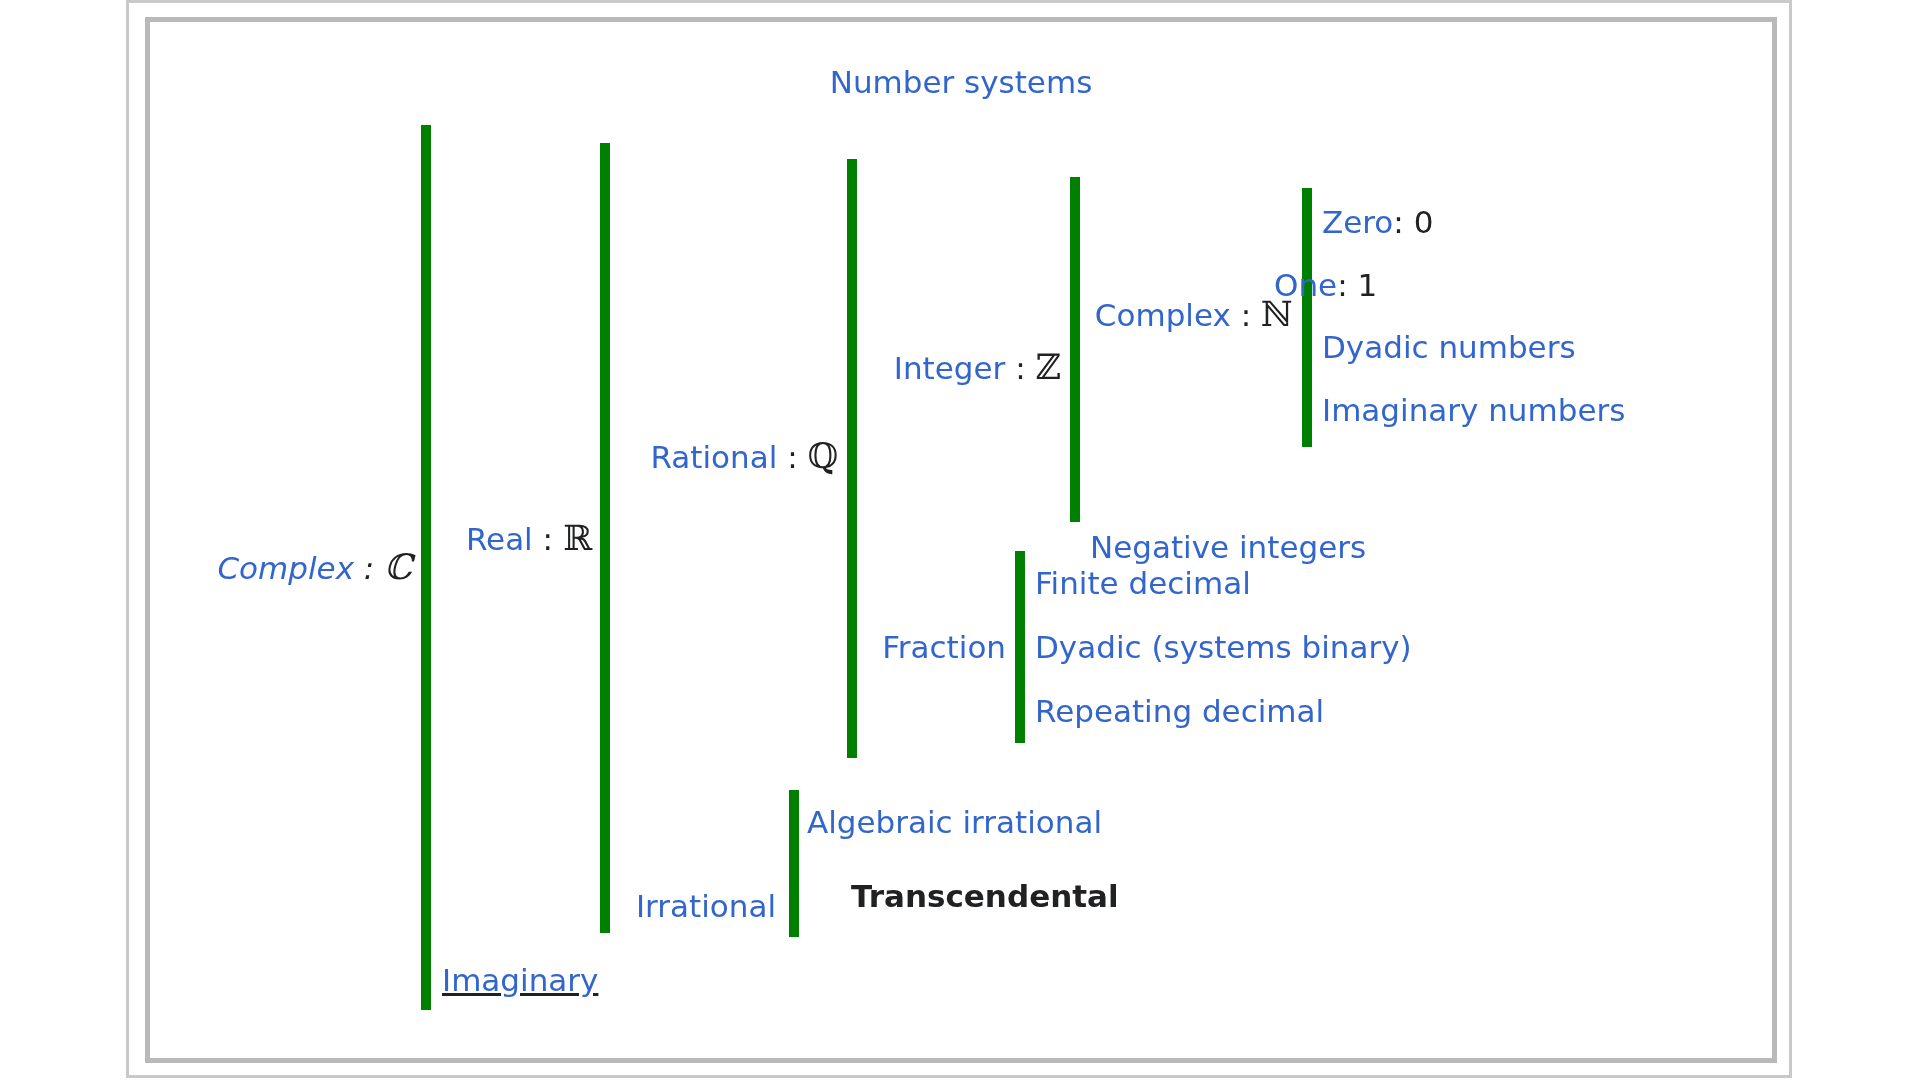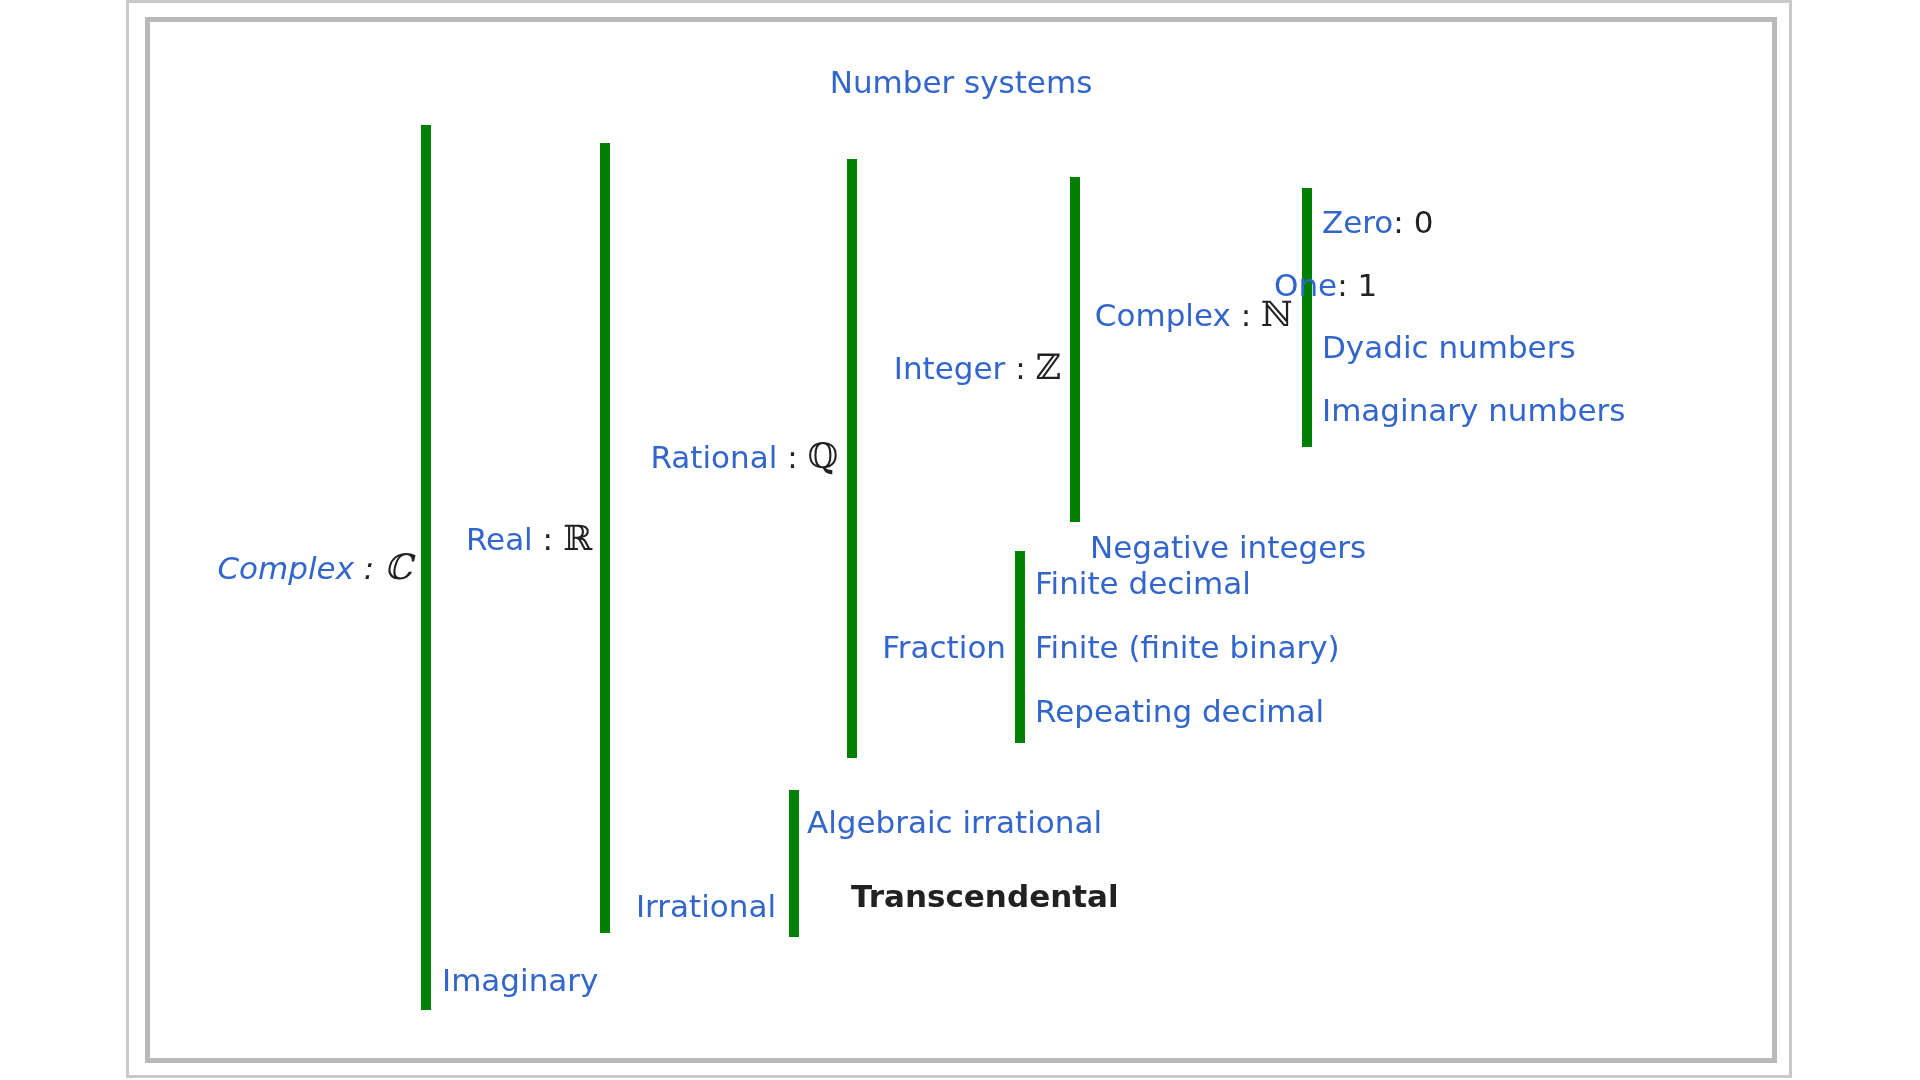--- a/index.html
+++ b/index.html
@@ -34,21 +34,21 @@
   .pos-zero{left:1322px;top:200px;}
   .pos-one{left:1274px;top:263px;}
   .pos-prime{left:1322px;top:325px;}
   .pos-composite{left:1322px;top:388px;}
   .pos-negative{left:1090px;top:487px;margin-top:38px;}
   .pos-finite{left:1035px;top:561px;}
   .pos-dyadic{left:1035px;top:625px;}
   .pos-repeating{left:1035px;top:689px;}
   .pos-algebraic{left:807px;top:800px;}
   .pos-transcendental{left:851px;top:874px;}
-  .pos-imaginary{left:442px;top:958px;}
+  .pos-imaginary{left:442px;top:958px;text-decoration:underline;}
 </style>
 </head>
 <body>
 
 <div class="outer-frame"></div>
 <div class="inner-frame"></div>
 
 <div class="lbl pos-title"><span class="link">Number systems</span></div>
 
 <div class="bar bar-complex"></div>
@@ -76,21 +76,21 @@
 <div class="lbl pos-prime"><span class="link">Dyadic numbers</span></div>
 
 <div class="lbl pos-composite"><span class="link">Imaginary numbers</span></div>
 
 <div class="lbl pos-negative"><span class="link">Negative integers</span></div>
 
 <div class="lbl plabel pos-fraction"><span class="link">Fraction</span></div>
 
 <div class="lbl pos-finite"><span class="link">Finite decimal</span></div>
 
-<div class="lbl pos-dyadic"><span class="link">Finite (finite binary)</span></div>
+<div class="lbl pos-dyadic"><span class="link">Dyadic (systems binary)</span></div>
 
 <div class="lbl pos-repeating"><span class="link">Repeating decimal</span></div>
 
 <div class="lbl plabel pos-irrational"><span class="link">Irrational</span></div>
 
 <div class="lbl pos-algebraic"><span class="link">Algebraic irrational</span></div>
 
 <div class="lbl pos-transcendental"><span class="plain bold">Transcendental</span></div>
 
 <div class="lbl pos-imaginary"><span class="link">Imaginary</span></div>

